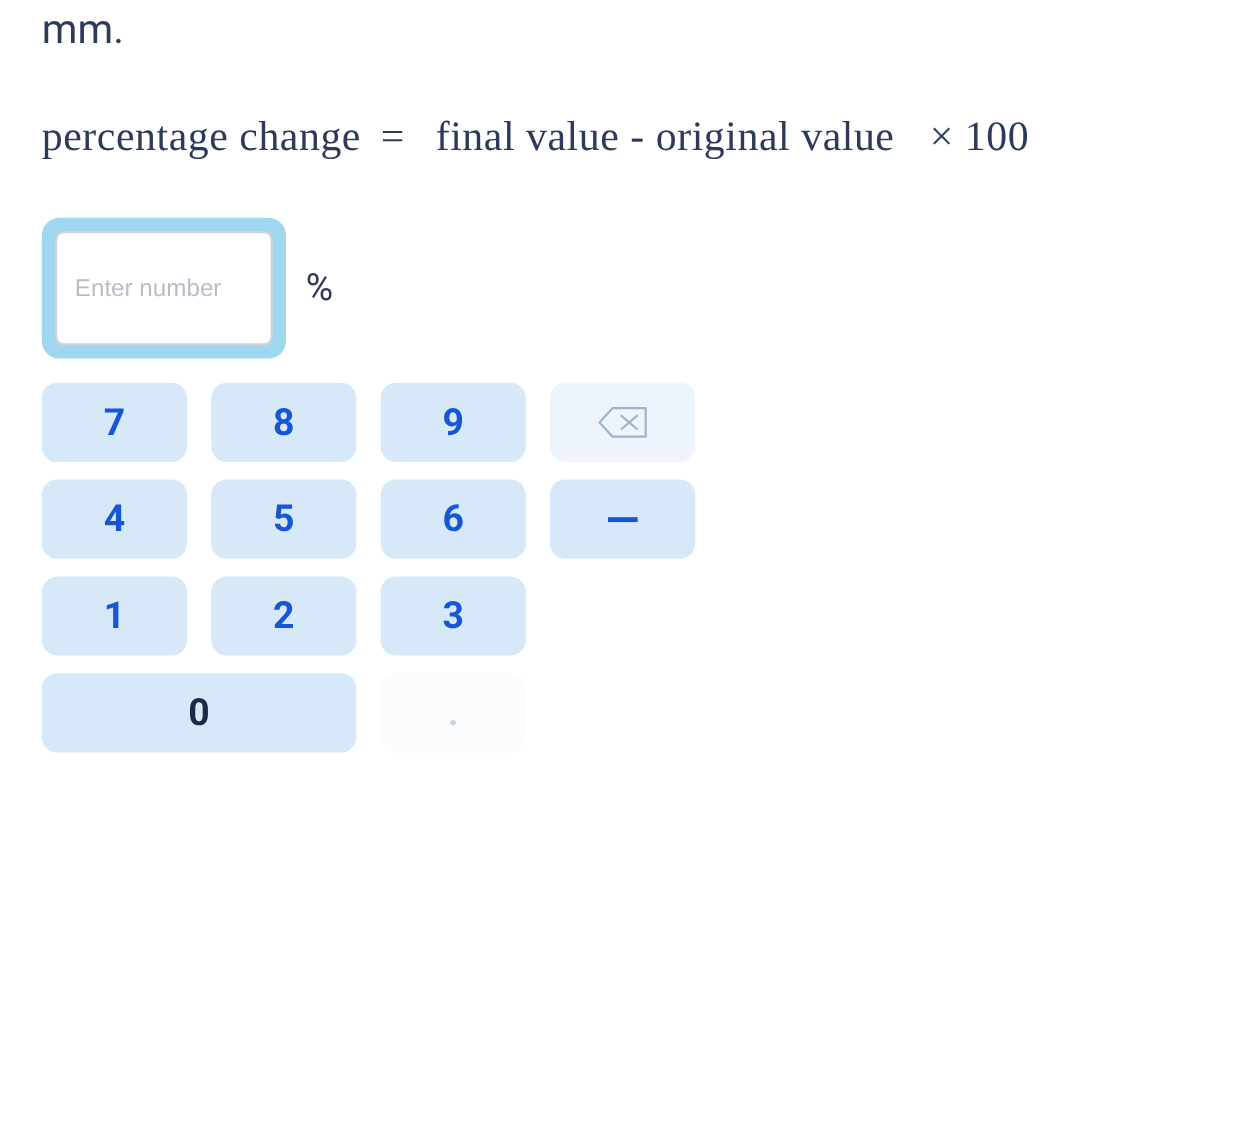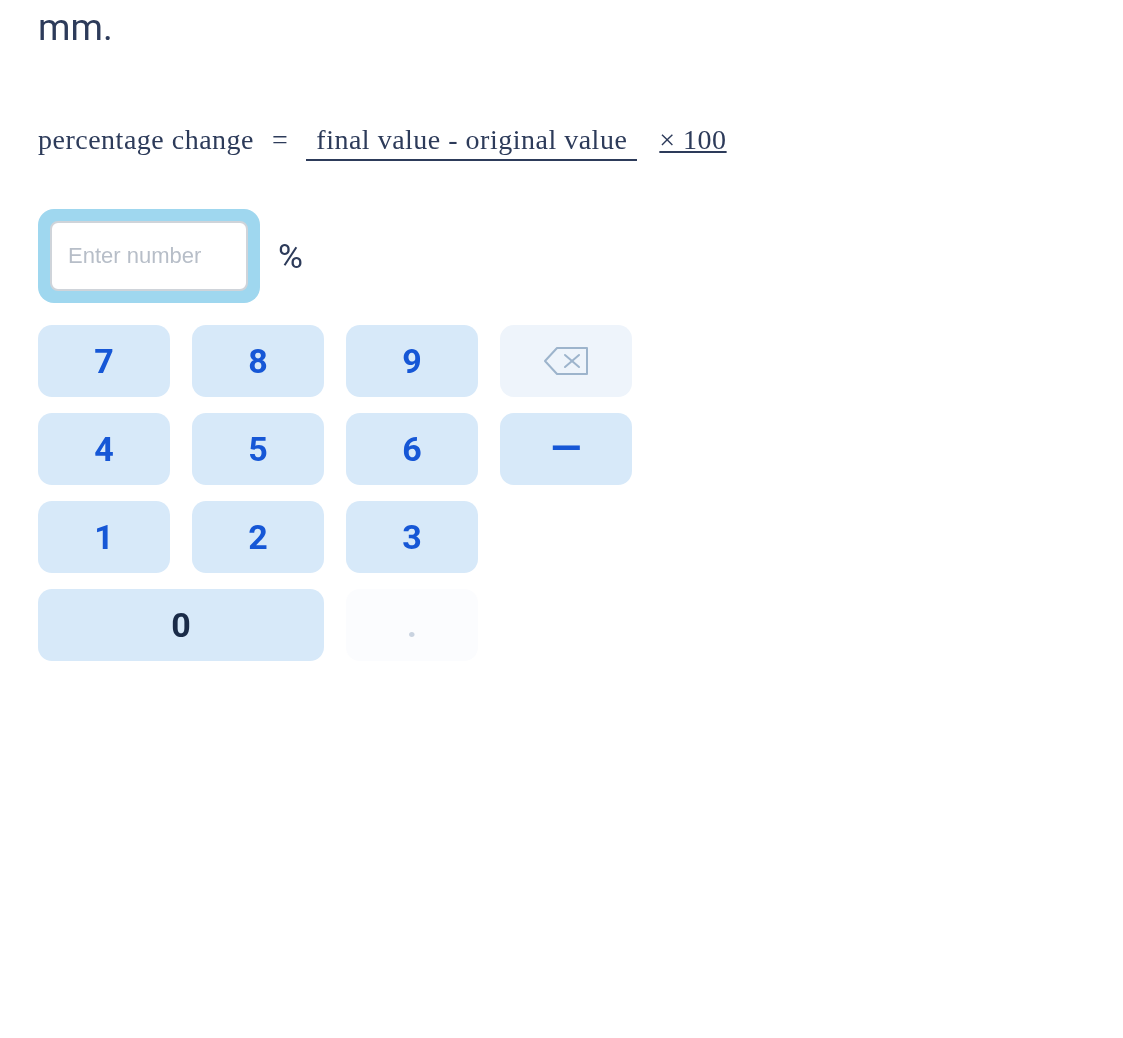--- a/index.html
+++ b/index.html
@@ -25,67 +25,66 @@
   .question-text .para {
     margin-bottom: 44px;
   }
   .question-text .para.first {
     margin-bottom: 20px;
   }
   .formula {
     display: flex;
     align-items: center;
     font-family: Georgia, "Times New Roman", serif;
-    font-size: 28px;
+    font-size: 38px;
     color: #2d3b5a;
-    margin-top: 64px;
+    margin-top: 43px;
     margin-bottom: 48px;
     letter-spacing: 0.5px;
   }
   .formula .lhs {
     white-space: nowrap;
   }
   .formula .eq {
     margin: 0 18px;
   }
   .formula .fraction {
     display: inline-flex;
-    flex-direction: column;
+    flex-direction: row;
     align-items: center;
     line-height: 1.25;
   }
   .formula .numerator,
   .formula .denominator {
     padding: 2px 10px;
     white-space: nowrap;
   }
   .formula .fracline {
     width: 100%;
     border-top: 2px solid #2d3b5a;
   }
   .formula .times100 {
     margin-left: 22px;
     white-space: nowrap;
-    text-decoration: underline;
   }
 
   .answer-row {
     display: flex;
     align-items: center;
     margin-bottom: 22px;
   }
   .answer-input-wrap {
     background: #9fd7ef;
     border-radius: 16px;
     padding: 12px;
     display: inline-block;
   }
   .answer-input {
     width: 198px;
-    height: 70px;
+    height: 104px;
     border: 2px solid #cfd4da;
     border-radius: 8px;
     background: #ffffff;
     color: #0369a1;
     font-size: 22px;
     padding: 0 16px;
     outline: none;
     text-align: left;
   }
   .answer-input::placeholder {

